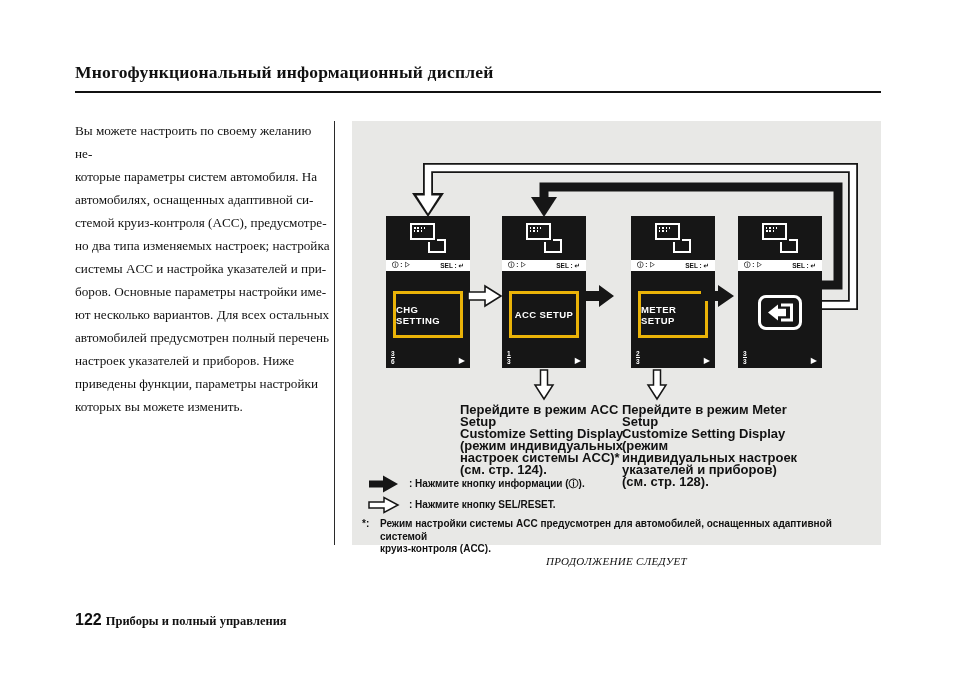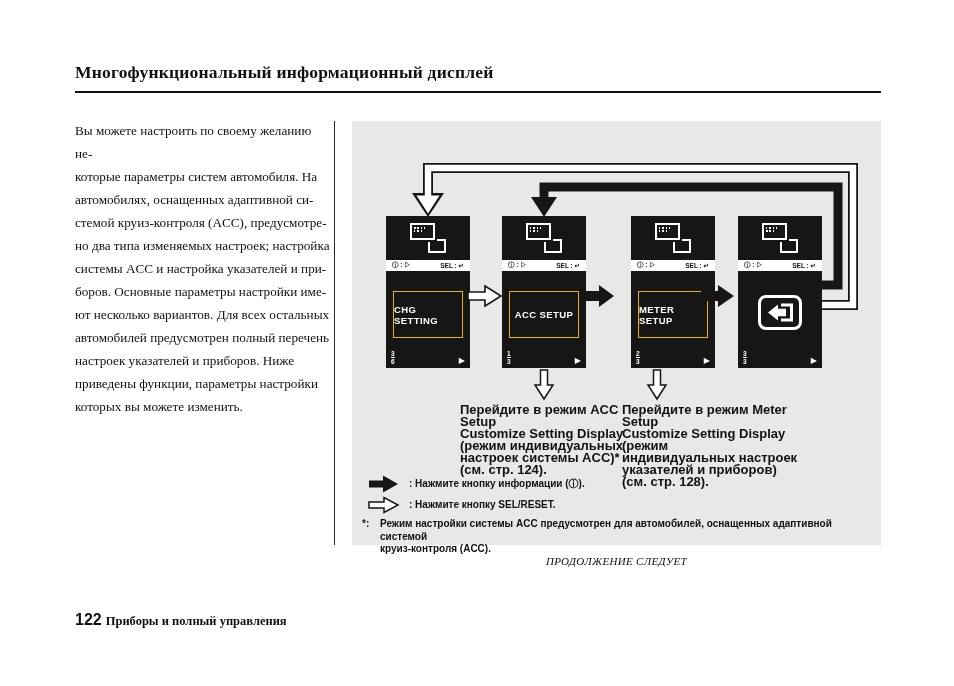--- a/index.html
+++ b/index.html
@@ -28,21 +28,21 @@
   .scr-icon .back  { position:absolute; right:0; bottom:0; width:18px; height:14px; border:2px solid #fff; }
   .scr-icon .front { position:absolute; left:0; top:0; width:25px; height:17px; background:#161616;
                      border:2px solid #fff; outline:2px solid #161616; padding:2px 0 0 2px; }
   .dotrow { height:2px; margin-bottom:1px; background:repeating-linear-gradient(90deg,#fff 0 1.5px,transparent 1.5px 3.3px); }
   .dr1{width:13px;} .dr2{width:9px;}
 
   .scr-status { height:11px; background:#fff; color:#111; display:flex; justify-content:space-between;
                 align-items:center; padding:0 6px; font-family:"Liberation Sans",sans-serif;
                 font-size:6.5px; font-weight:bold; }
 
-  .menu-box { margin:20px 7px 0 7px; height:47px; border:1px solid #eab308; display:flex;
+  .menu-box { margin:20px 7px 0 7px; height:47px; border:3px solid #eab308; display:flex;
               align-items:center; justify-content:center; color:#fff;
               font-family:"Liberation Sans",sans-serif; font-size:9.5px; font-weight:bold; letter-spacing:.4px; }
 
   .return-wrap { margin-top:24px; display:flex; justify-content:center; }
   .return-box { width:44px; height:35px; border:3px solid #fff; border-radius:8px;
                 display:flex; align-items:center; justify-content:center; }
 
   .scr-bottom { position:absolute; left:5px; right:5px; bottom:3px; display:flex;
                 justify-content:space-between; align-items:flex-end;
                 font-family:"Liberation Sans",sans-serif; color:#fff; }

